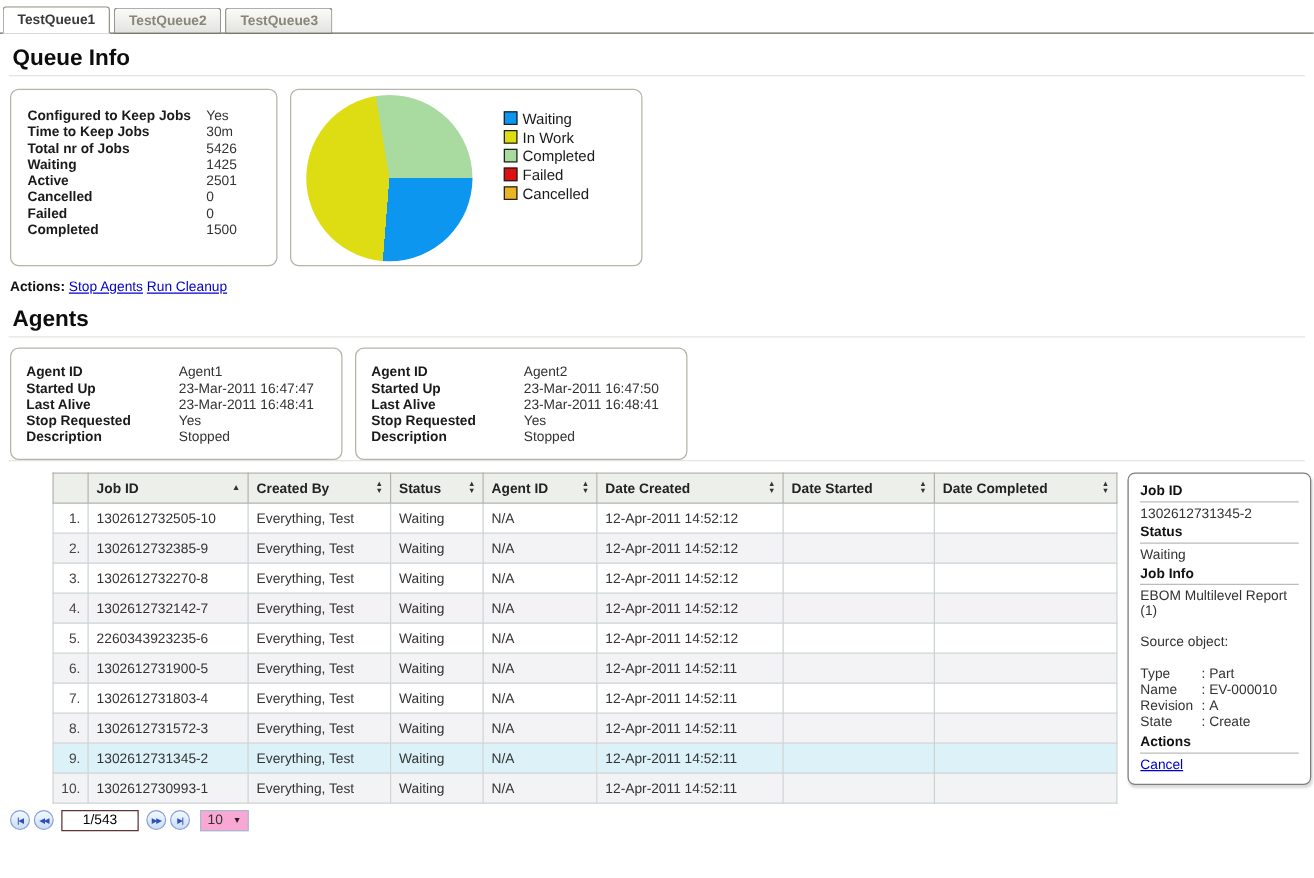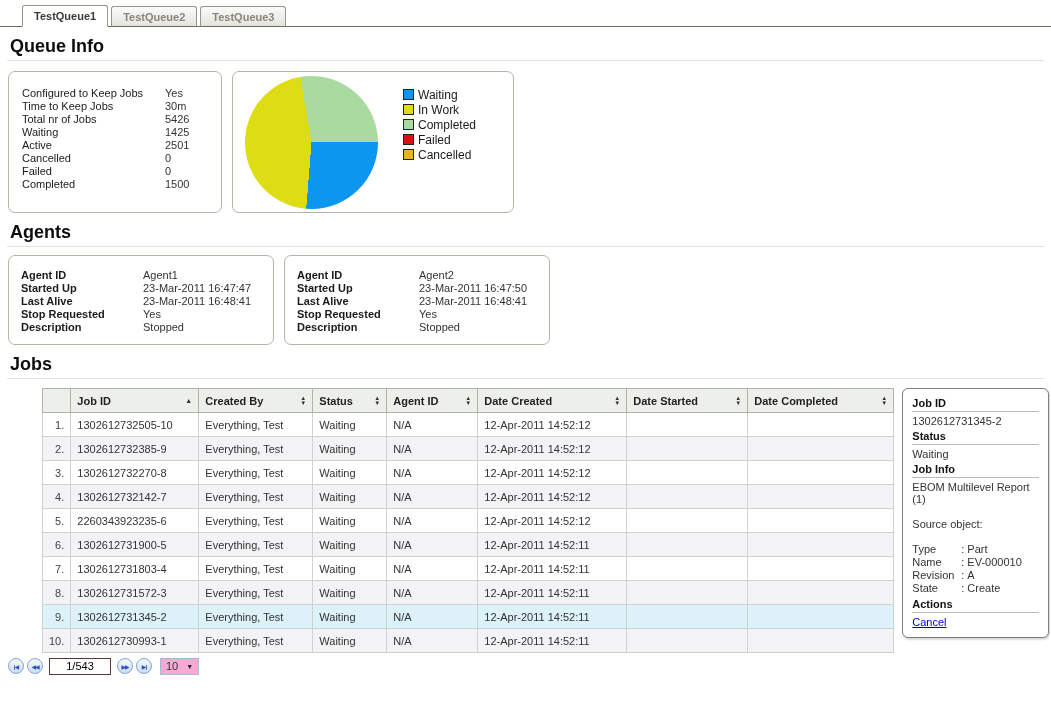--- a/index.html
+++ b/index.html
@@ -3,35 +3,35 @@
 <meta charset="utf-8">
 <style>
   * { box-sizing: border-box; }
   html,body { margin:0; padding:0; }
   body {
     width:1051px; height:702px; background:#fff; overflow:hidden;
     font-family:"Liberation Sans","DejaVu Sans",sans-serif;
     font-size:11px; color:#333;
   }
   
-  .tabbar { display:flex; align-items:flex-end; gap:3px; padding:4px 0 0 22px;
+  .tabbar { display:flex; align-items:flex-end; gap:3px; padding:4px 0 0 2px;
             border-bottom:1px solid #6a685c; height:27px; }
   .tab { position:relative; top:1px; border:1px solid #98968a; border-bottom:1px solid #6a685c;
          border-radius:3px 3px 0 0; padding:4px 11px 3px; font-weight:bold;
          background:linear-gradient(#fbfbfa,#e3e3df); color:#8a8578; cursor:pointer; }
   .tab.active { background:#fff; border-bottom:1px solid #fff; color:#3a3a3a; padding-bottom:4px; }
   
   .section-title { font-size:18px; font-weight:bold; color:#0d0d0d; margin:9px 0 3px 10px; }
   .rule { border-bottom:1px solid #e4e4e2; margin:0 7px 0 7px; }
   
   .panel { border:1px solid #b6b4a8; border-radius:7px; background:#fff; }
   .qi-row { display:flex; gap:10px; margin:10px 0 0 8px; align-items:flex-start; }
   .stats-panel { width:214px; height:142px; padding:15px 10px 0 13px; }
   .stat-row { display:flex; line-height:13px; }
-  .stat-label { font-weight:normal; color:#1a1a1a; width:143px; }
+  .stat-label { font-weight:bold; color:#1a1a1a; width:143px; }
   .pie-panel { width:282px; height:142px; display:flex; padding:4px 0 4px 12px; }
   .pie { width:133px; height:133px; border-radius:50%; align-self:center; flex:none; }
   .legend { margin:11px 0 0 25px; }
   .legend-item { display:flex; align-items:center; height:15px; font-size:12px; color:#1a1a1a; }
   .legend-swatch { width:11px; height:11px; border:1px solid #222; margin-right:4px; flex:none; }
   .actions-line { margin:11px 0 0 8px; }
   .actions-line .lbl { font-weight:bold; color:#111; }
   a.link { color:#0000cc; text-decoration:underline; cursor:pointer; }
   
   .agents-row { display:flex; gap:10px; margin:8px 0 0 8px; }
@@ -140,20 +140,25 @@
             <span class="legend-swatch" style="background: rgb(221, 17, 17);"></span>
             <span>Failed</span>
           </div>
           <div class="legend-item">
             <span class="legend-swatch" style="background: rgb(233, 181, 34);"></span>
             <span>Cancelled</span>
           </div>
         </div>
     </div>
   </div>
+  <div class="actions-line">
+    <span class="lbl">Actions:</span>
+    <a class="link">Stop Agents</a>
+    <a class="link">Run Cleanup</a>
+  </div>
 </div>
 
 <div>
   <div class="section-title">Agents</div>
   <div class="rule"></div>
   <div class="agents-row" id="agents">
       <div class="panel agent-panel">
         <div class="agent-row">
           <span class="agent-label">Agent ID</span>
           <span class="agent-value">Agent1</span>
@@ -194,21 +199,20 @@
         </div>
         <div class="agent-row">
           <span class="agent-label">Description</span>
           <span class="agent-value">Stopped</span>
         </div>
       </div>
     </div>
 </div>
 
 <div>
-  <div class="section-title">Jobs</div>
   <div class="rule"></div>
   <div class="jobs-row">
     <table class="jobs" id="jobsTable">
       <colgroup id="cols">
           <col style="width: 26px;">
           <col style="width: 128px;">
           <col style="width: 114px;">
           <col style="width: 74px;">
           <col style="width: 91px;">
           <col style="width: 149px;">

